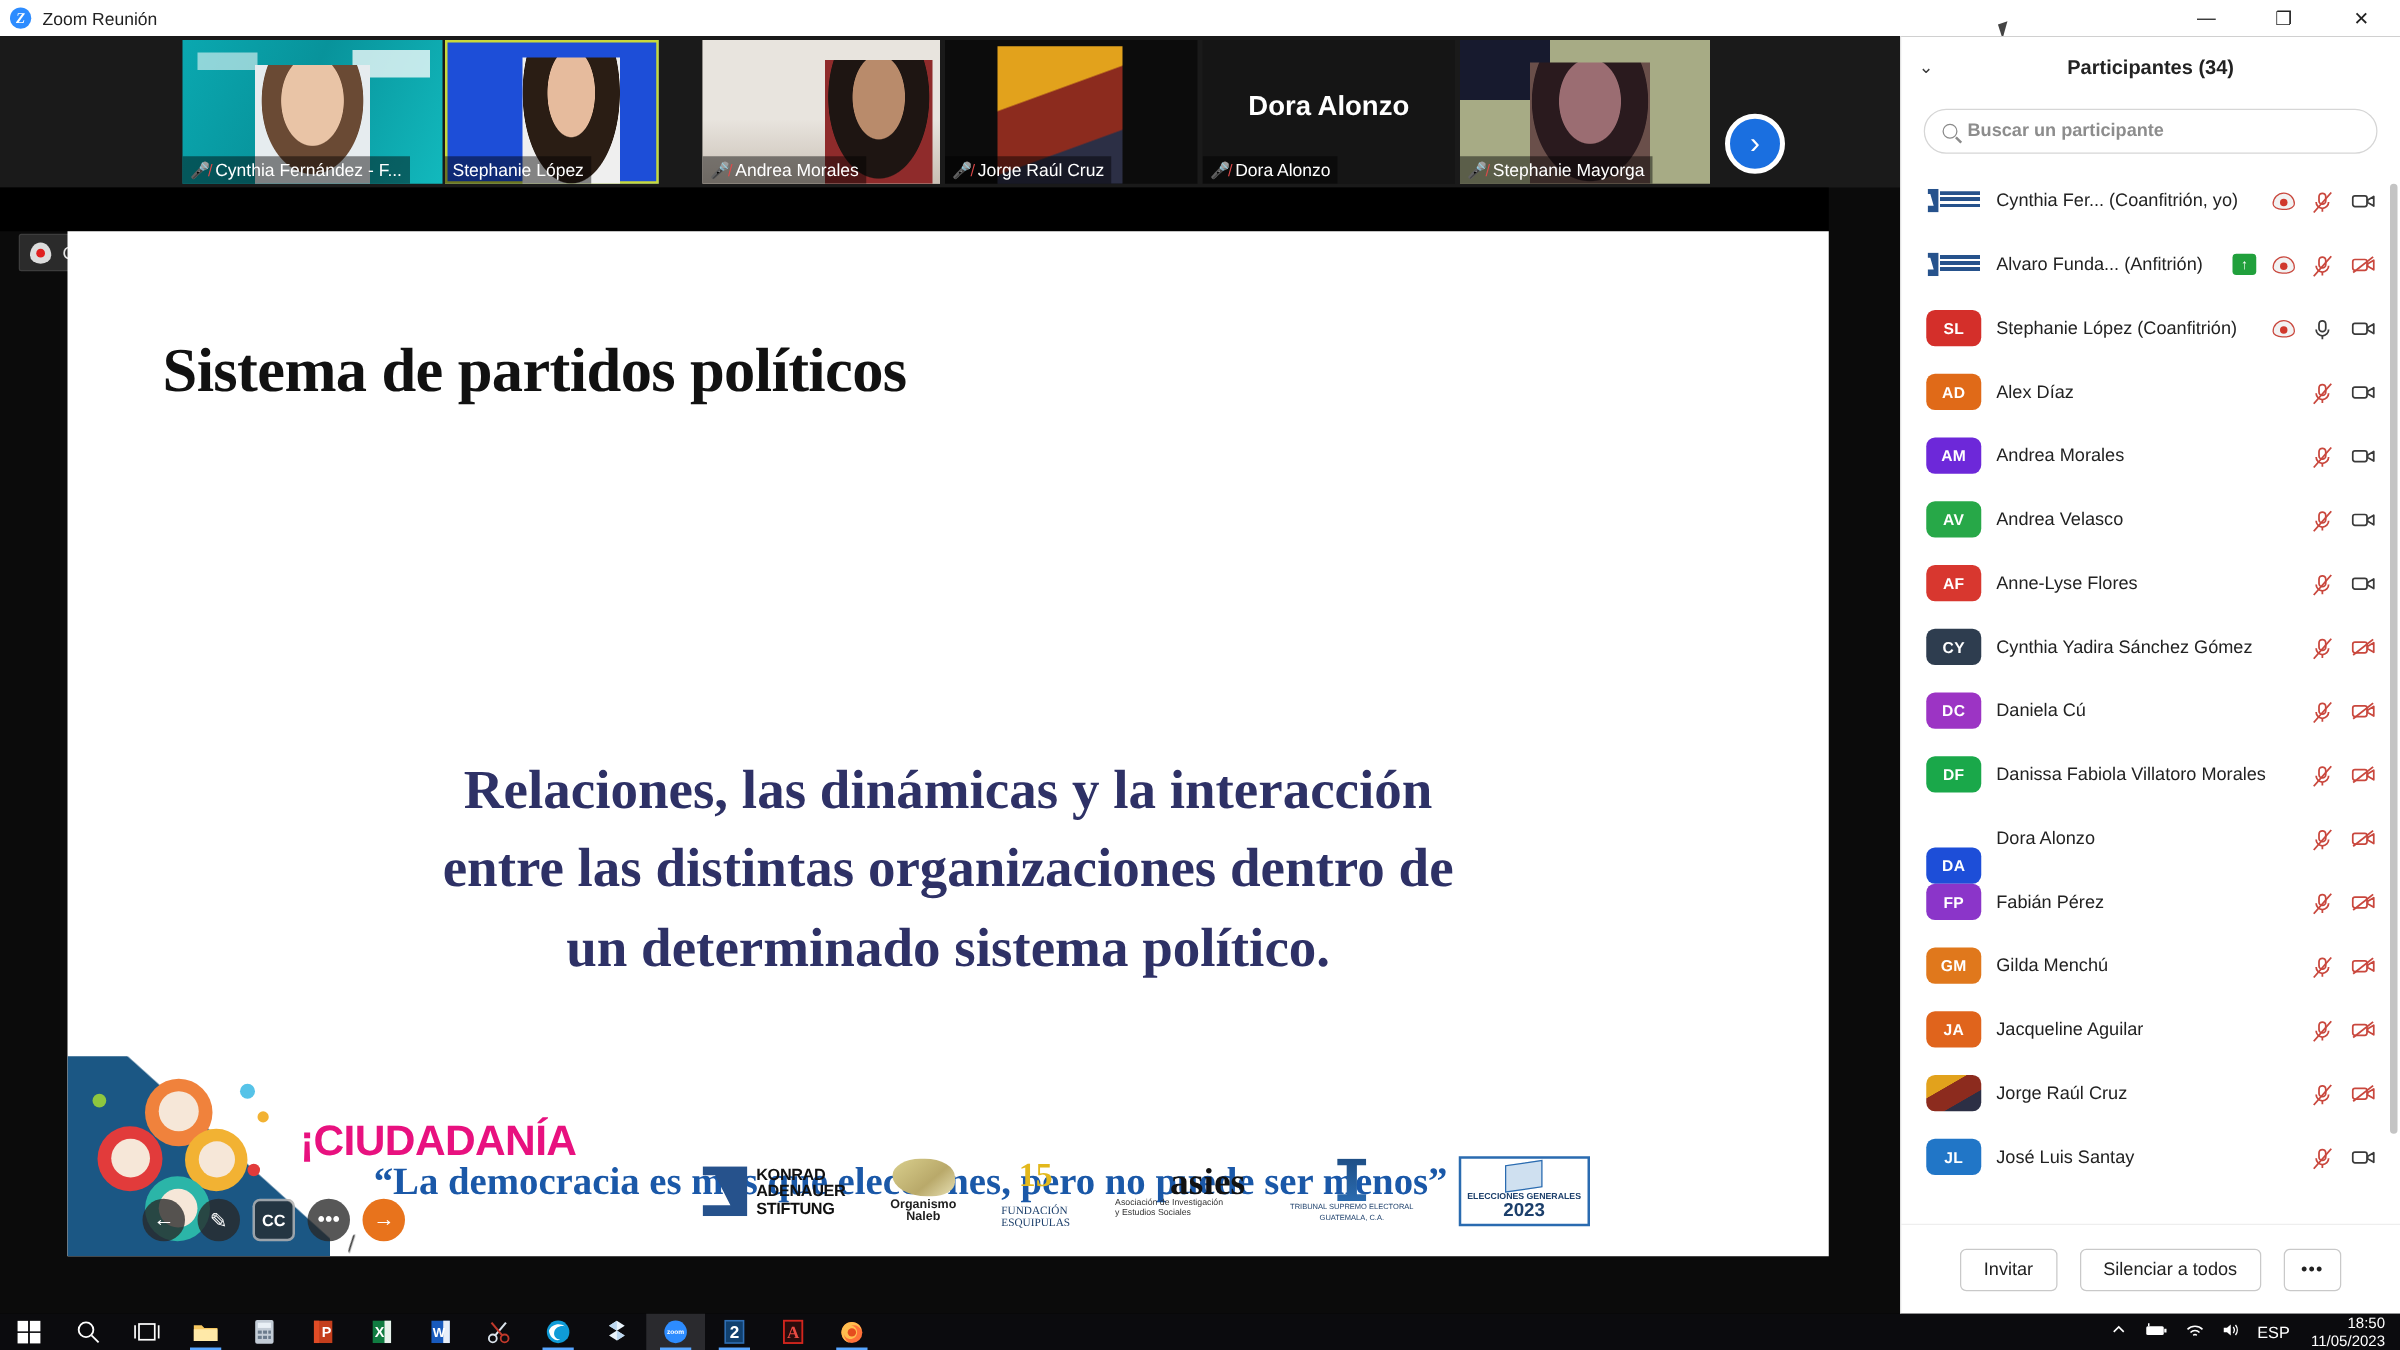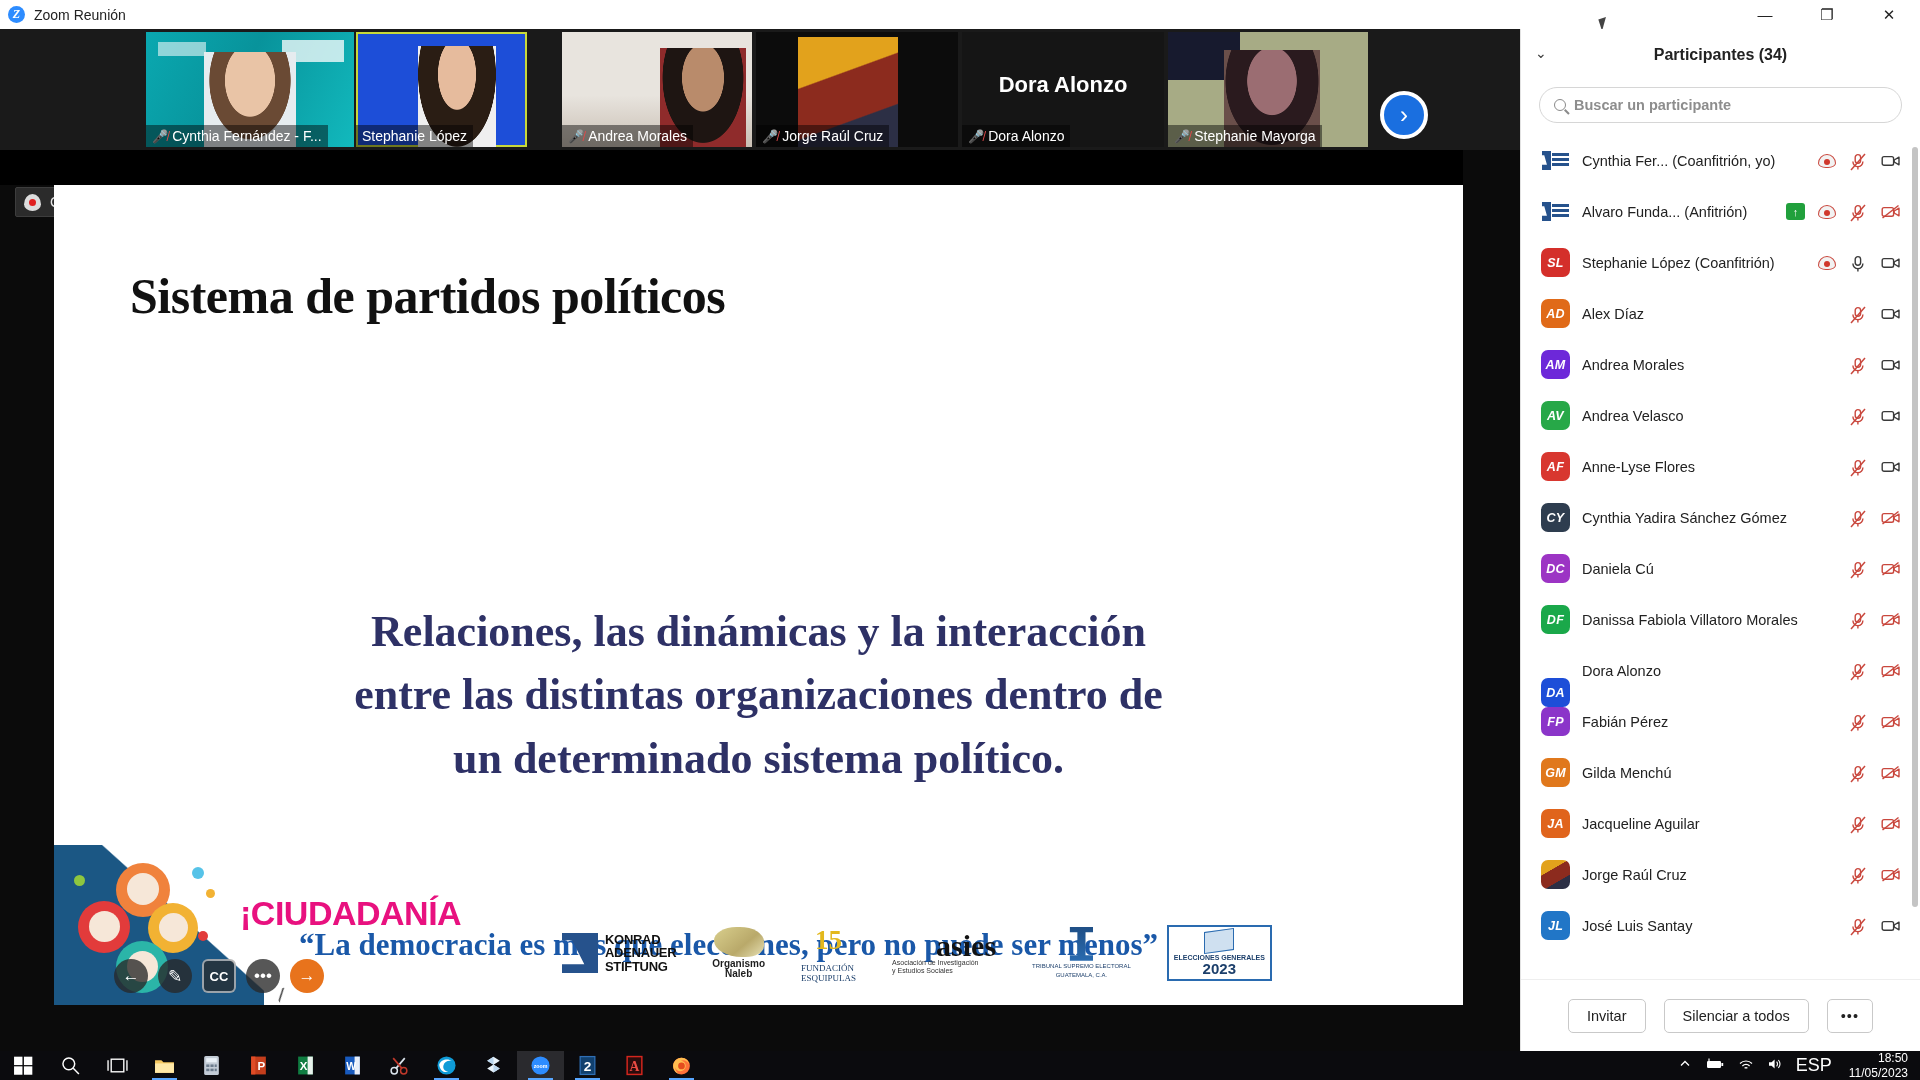--- a/index.html
+++ b/index.html
@@ -202,23 +202,23 @@
   #search .mag::after{ content:""; position:absolute; right:-5px; bottom:-3px;
     width:6px;height:1.6px;background:#8a8a8a; transform:rotate(45deg); }
   #search input{ border:0; outline:0; font-size:14.5px; color:#333; width:100%;
     font-family:"Liberation Sans",sans-serif; background:transparent;font-weight:bold; }
   #search input::placeholder{ color:#8d8d8d; }
 
   #plist{ flex:1; overflow:hidden; position:relative; }
   .prow{
     height:51px; display:flex; align-items:center; padding:0 20px 0 20px; gap:12px;
   }
-  .av{ width:29px;height:29px;border-radius:7px; flex:0 0 auto;
+  .av{ width:44px;height:29px;border-radius:7px; flex:0 0 auto;
     display:flex;align-items:center;justify-content:center;
-    color:#fff;font-size:12.5px;font-weight:bold; letter-spacing:.3px;font-style:italic; }
+    color:#fff;font-size:12.5px;font-weight:bold; letter-spacing:.3px; }
   .av.kas{ background:#fff; border:none; position:relative; overflow:hidden; display:block; }
   .av.kas::before{ content:""; position:absolute; left:1px; top:5px; width:9px;height:19px;
     background:#26528c; clip-path:polygon(0 0,100% 0,100% 100%,0 100%,0 72%,55% 72%,25% 22%,0 22%); }
   .av.kas::after{ content:""; position:absolute; left:11px; top:7px; right:1px; height:15px;
     background:repeating-linear-gradient(180deg,#26528c 0 3px,#fff 3px 5px); }
   .av.photo{ background:linear-gradient(150deg,#e2a21c 0 34%,#8c2b1e 35% 68%,#2c2f45 69% 100%); }
   .pname{ flex:1; font-size:14.5px; color:#222; white-space:nowrap; overflow:hidden;
     text-overflow:ellipsis; }
   .picons{ display:flex; align-items:center; gap:13px; flex:0 0 auto; }
   .ic{ width:19px; height:16px; position:relative; }
@@ -262,21 +262,21 @@
     position:relative; cursor:pointer;
   }
   #taskbar .tb.open::after{
     content:""; position:absolute; left:11px; right:11px; bottom:0; height:2px; background:#58a6ff;
   }
   #taskbar .tb.act{ background:#2a2a2e; }
   .gl{ width:21px;height:21px; display:block; }
   #tray{ position:absolute; right:0; top:0; height:29px; display:flex; align-items:center;
     gap:13px; padding-right:12px; color:#fff; font-size:12px; }
   #clock{ text-align:right; line-height:1.18; font-size:12px; margin-left:4px; }
-  #tray .lang{ font-size:18px; }
+  #tray .lang{ font-size:13px; }
   #mouse-top{ position:absolute; left:1600px; top:18px; width:0;height:0;
     border-left:8px solid #444; border-bottom:12px solid transparent; transform:rotate(-18deg); }
 </style>
 </head>
 <body>
 
 <div id="titlebar">
   <div class="zlogo">Z</div>
   <div class="ttl">Zoom Reunión</div>
   <div id="wincontrols">

